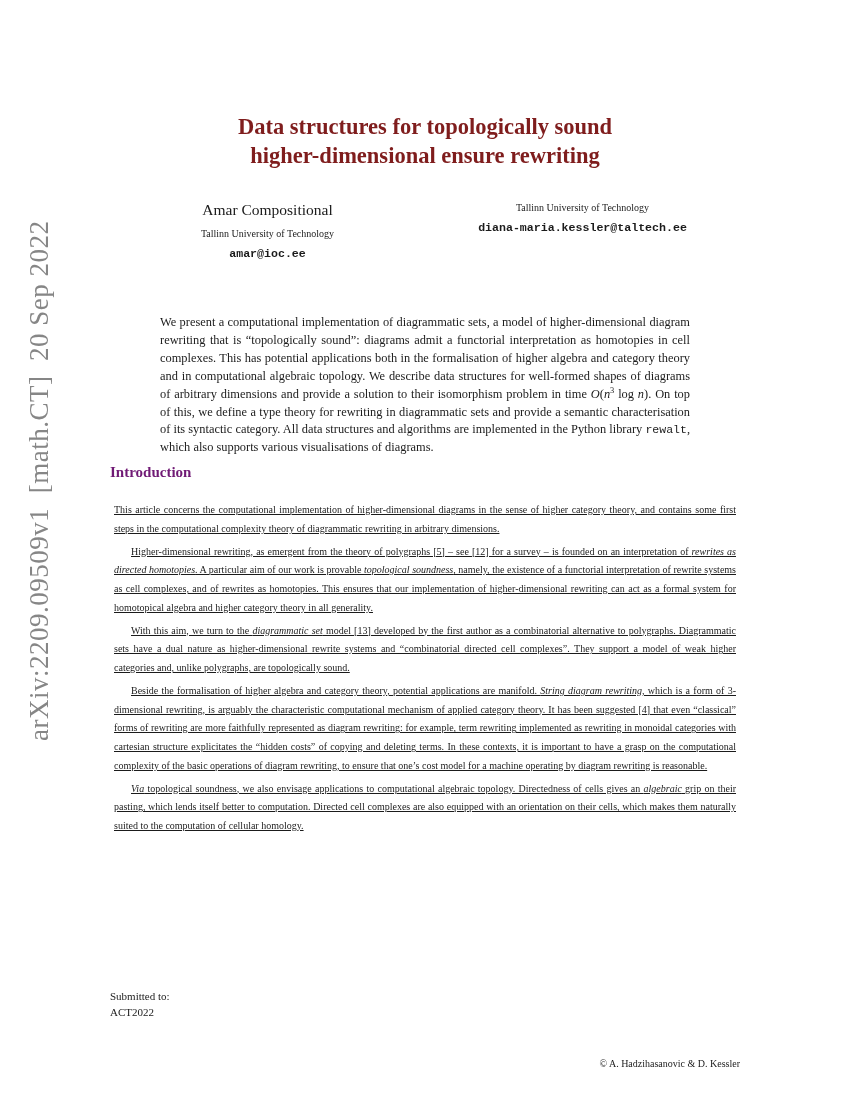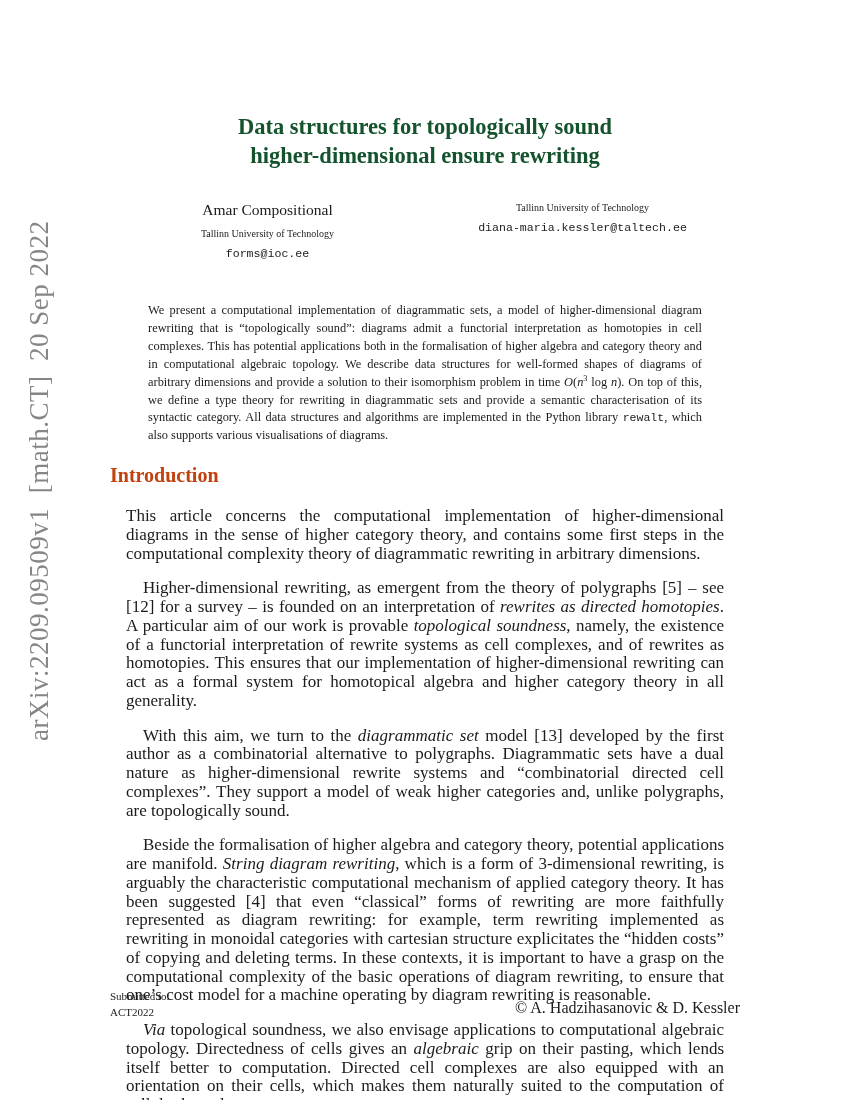--- a/index.html
+++ b/index.html
@@ -38,93 +38,95 @@
     left: 110px;
     top: 112px;
     width: 630px;
     text-align: center;
   }
   .title {
     margin: 0;
     font-size: 22.5px;
     font-weight: bold;
     line-height: 29px;
-    color: #14532d;
+    color: #7f1d1d;
   }
   .authors {
     display: flex;
     margin-top: 31px;
   }
   .author {
     flex: 1;
   }
   .author-name {
     font-size: 15.5px;
     margin-bottom: 8px;
   }
   .affil {
     font-size: 10px;
     line-height: 14.3px;
   }
   .email {
     margin-top: 6px;
     font-family: "Liberation Mono", monospace;
     font-size: 11.6px;
+    font-weight: bold;
   }
 
   
   .abstract {
     position: absolute;
     left: 148px;
     top: 302px;
     width: 554px;
   }
   .abstract p {
-    margin: 0;
+    margin: 12px;
     font-size: 12.4px;
     line-height: 17.9px;
     text-align: justify;
   }
 
   
   .intro {
     position: absolute;
     left: 110px;
     top: 464px;
     width: 630px;
   }
   .section-heading {
     margin: 0 0 20px 0;
-    font-size: 20px;
+    font-size: 15px;
     font-weight: bold;
-    color: #c2410c;
+    color: #701a75;
   }
   .intro p {
-    margin: 16px;
-    font-size: 17px;
+    margin: 4px;
+    font-size: 10px;
     line-height: 18.75px;
     text-align: justify;
+    text-decoration: underline;
   }
   .intro p.indent {
     text-indent: 17px;
   }
 
   
   .footer-left {
     position: absolute;
     left: 110px;
     top: 988px;
     font-size: 11px;
     line-height: 16px;
   }
   .footer-right {
     position: absolute;
     right: 110px;
-    top: 999px;
-    font-size: 16px;
+    top: 1058px;
+    font-size: 10px;
     text-align: left;
   }
 
   
   .seg-n { }
   .seg-i { font-style: italic; }
   .seg-m {
     font-family: "Liberation Mono", monospace;
     font-size: 0.93em;
   }
@@ -140,21 +142,21 @@
 
   <div class="arxiv-strip" style="color: rgb(134, 134, 134);">arXiv:2209.09509v1  [math.CT]  20 Sep 2022</div>
 
   <div class="header">
     <h1 class="title"><span>Data structures for topologically sound</span><br><span>higher-dimensional ensure rewriting</span></h1>
 
     <div class="authors">
       <div class="author">
         <div class="author-name">Amar Compositional</div>
         <div class="affil">Tallinn University of Technology</div>
-        <div class="email">forms@ioc.ee</div>
+        <div class="email">amar@ioc.ee</div>
       </div>
       <div class="author">
         <div class="affil">Tallinn University of Technology</div>
         <div class="email">diana-maria.kessler@taltech.ee</div>
       </div>
     </div>
   </div>
 
   <section class="abstract">
     <p><span class="seg-n">We present a computational implementation of diagrammatic sets, a model of higher-dimensional diagram rewriting that is “topologically sound”: diagrams admit a functorial interpretation as homotopies in cell complexes. This has potential applications both in the formalisation of higher algebra and category theory and in computational algebraic topology. We describe data structures for well-formed shapes of diagrams of arbitrary dimensions and provide a solution to their isomorphism problem in time </span><span class="seg-i">O</span><span class="seg-n">(</span><span class="seg-i">n</span><sup class="seg-sup">3</sup><span class="seg-n"> log </span><span class="seg-i">n</span><span class="seg-n">)</span><span class="seg-n">. On top of this, we define a type theory for rewriting in diagrammatic sets and provide a semantic characterisation of its syntactic category. All data structures and algorithms are implemented in the Python library </span><span class="seg-m">rewalt</span><span class="seg-n">, which also supports various visualisations of diagrams.</span></p>

